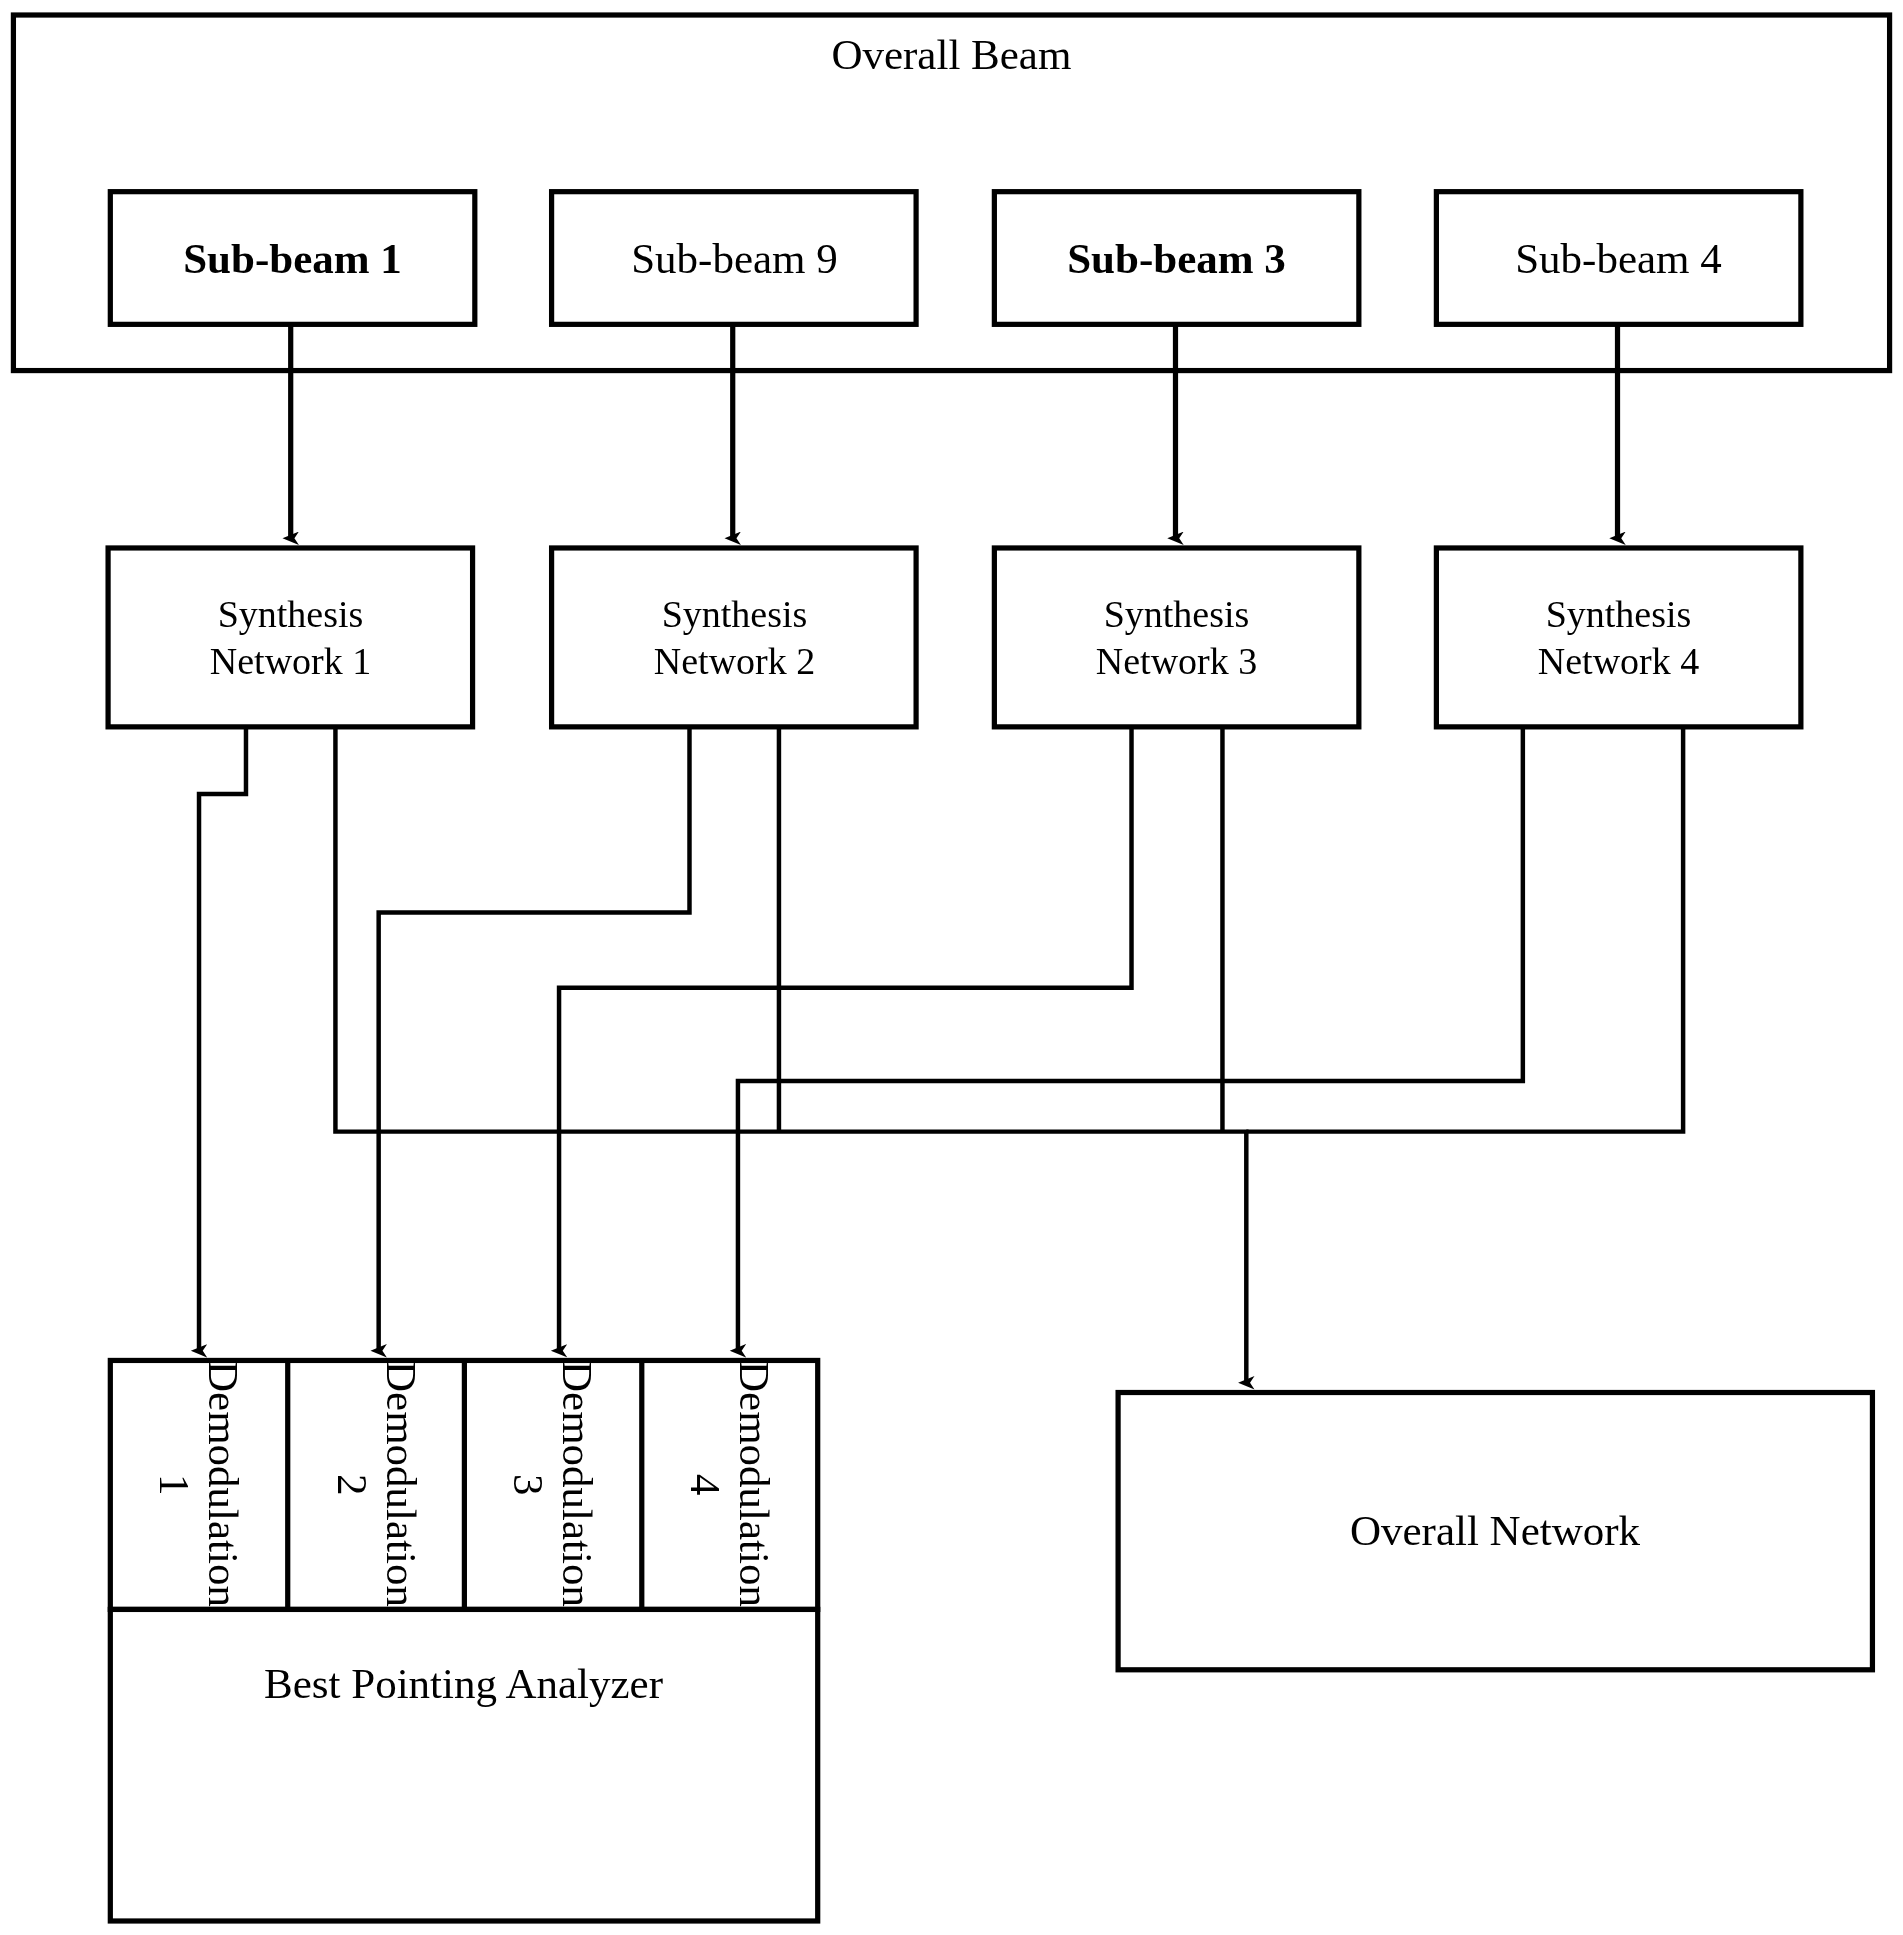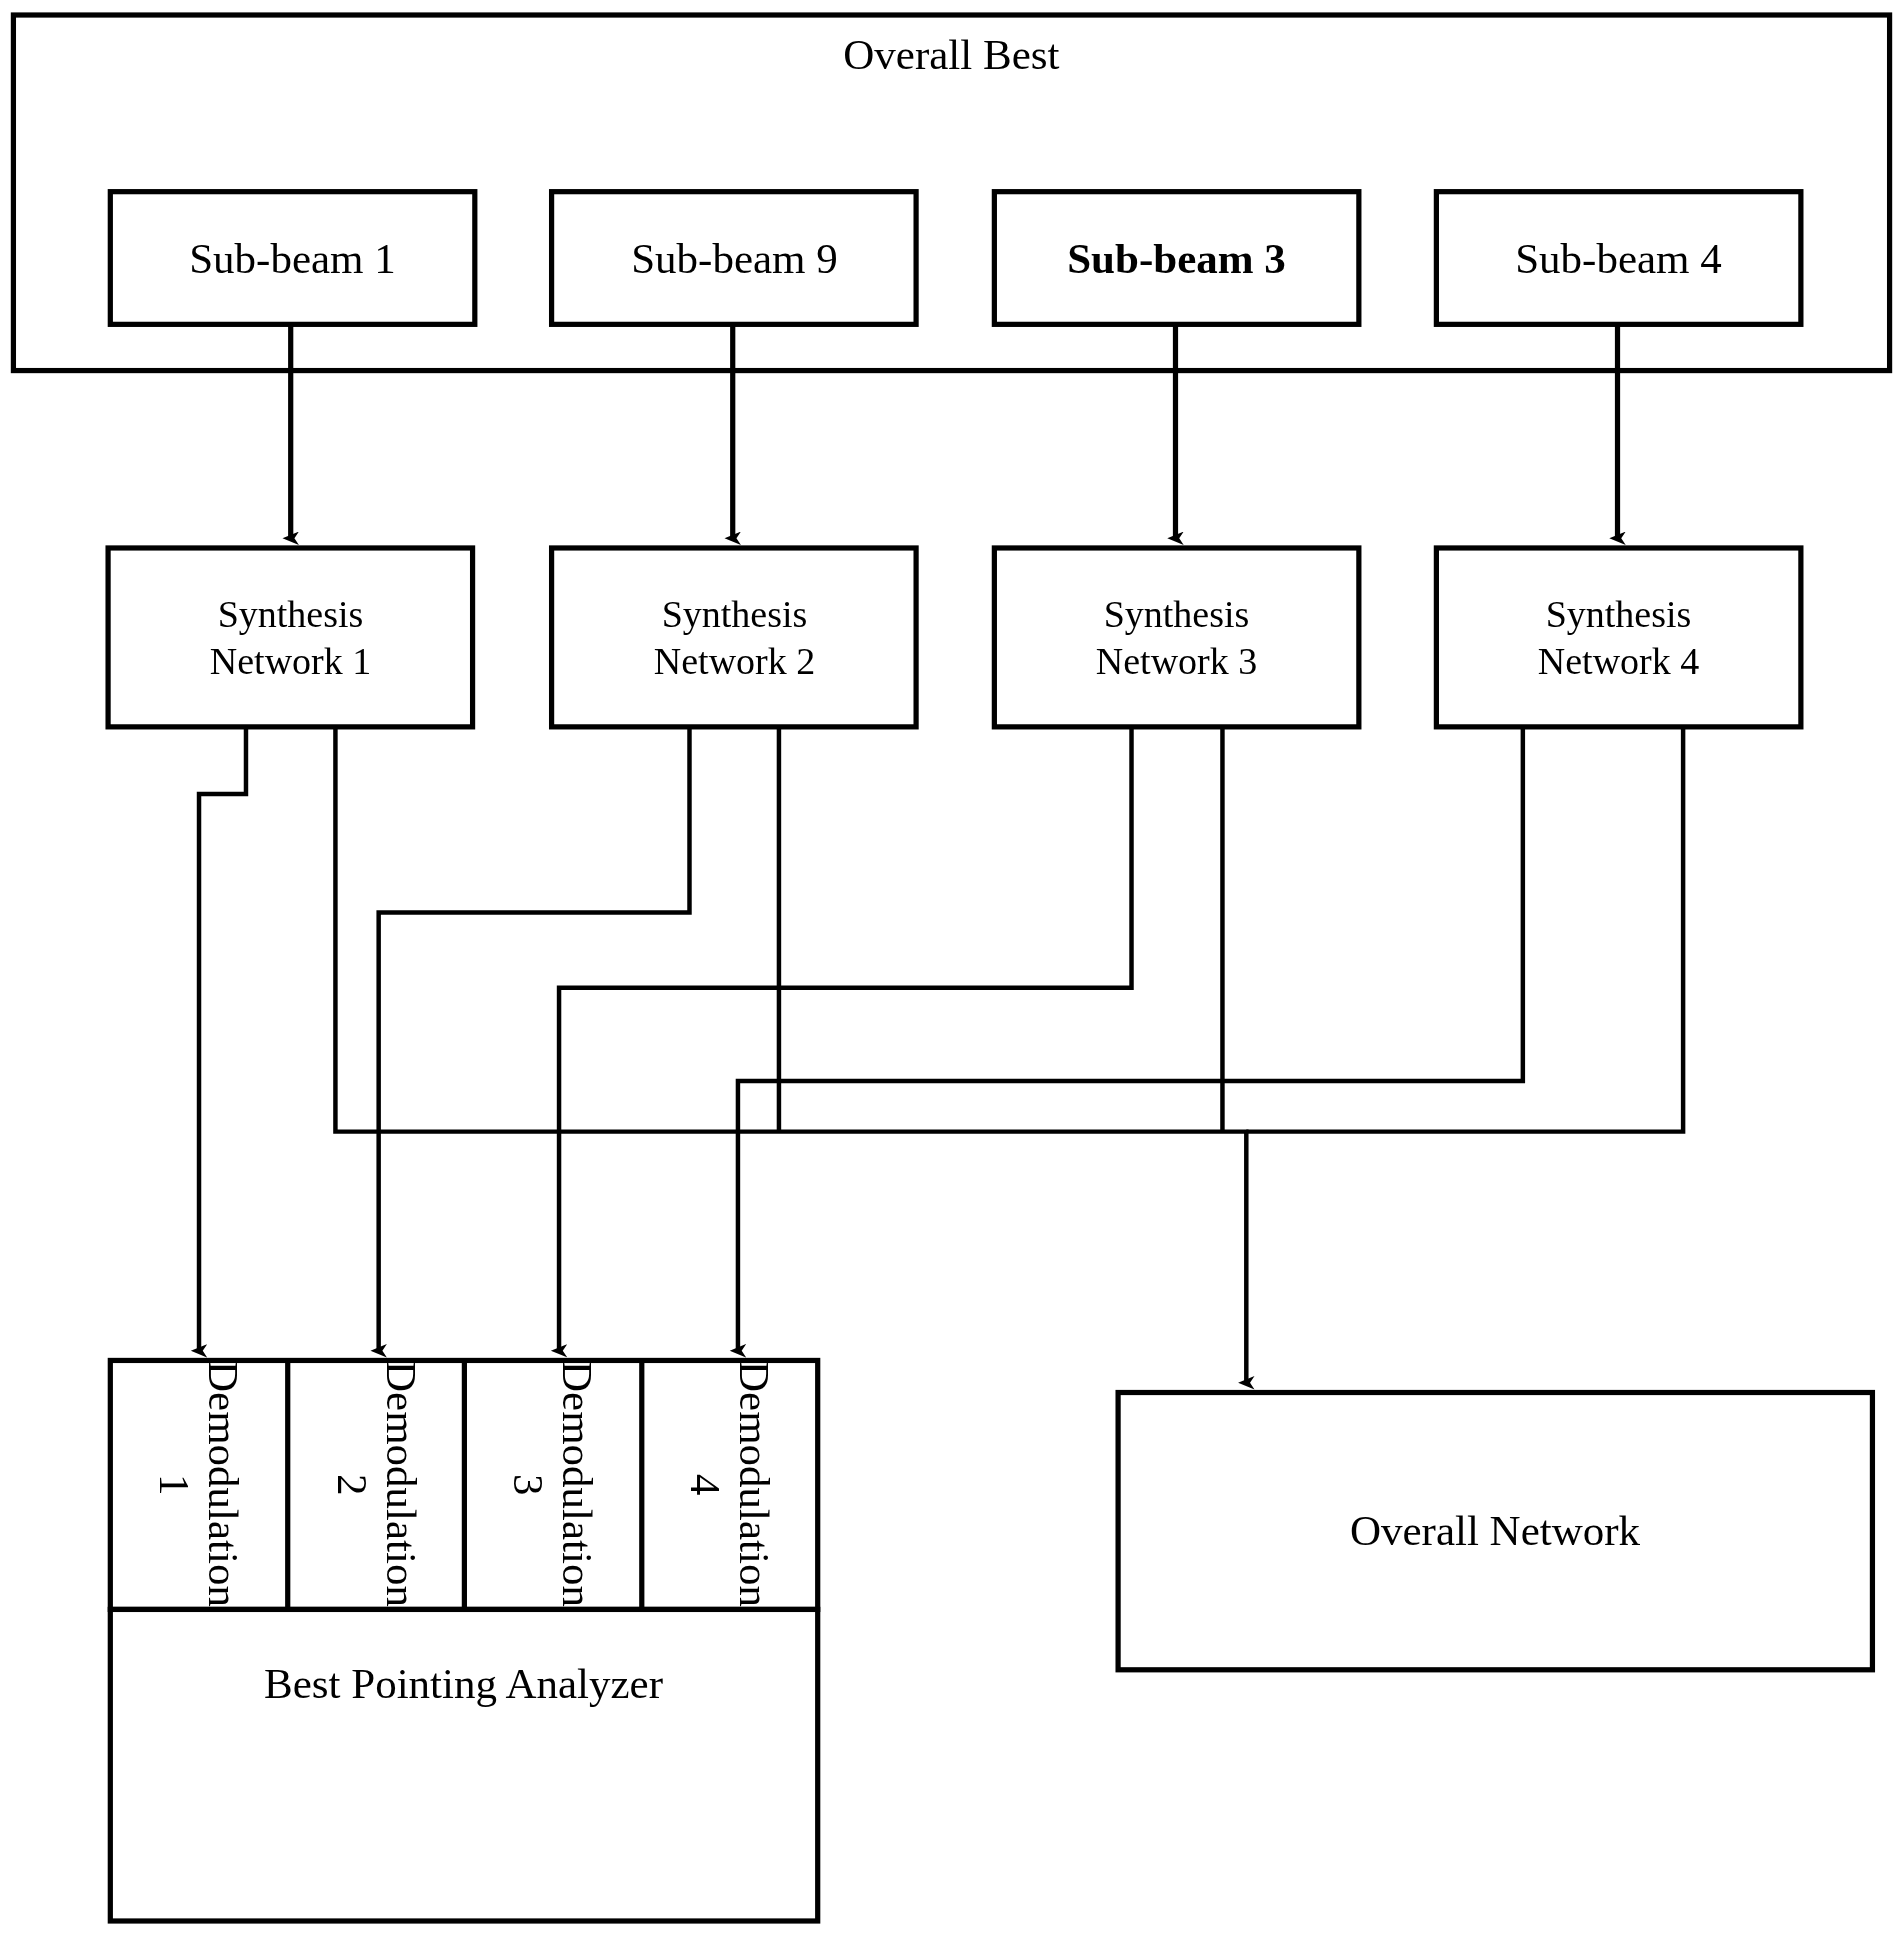--- a/index.html
+++ b/index.html
@@ -79,23 +79,23 @@
       <path d="M1518,975 L1518,1325 L750,1325 L750,1812" marker-end="url(#arrowhead)"></path>
 
       <path d="M1640,975 L1640,1518"></path>
 
       <path d="M2043,975 L2043,1450 L990,1450 L990,1812" marker-end="url(#arrowhead)"></path>
 
       <path d="M2258,975 L2258,1518 L1672,1518"></path>
     </g>
   </svg>
 
-  <div class="boxlabel t-overall-beam" style="left:13.4px;top:24px;width:1876px;height:60px;">Overall Best</div>
+  <div class="boxlabel t-overall-beam" style="left:13.4px;top:24px;width:1876px;height:60px;">Overall Beam</div>
 
-  <div class="boxlabel t-subbeam" style="left:110px;top:192px;width:365px;height:133px;">Sub-beam 1</div>
+  <div class="boxlabel t-subbeam" style="left:110px;top:192px;width:365px;height:133px;font-weight:bold;">Sub-beam 1</div>
   <div class="boxlabel t-subbeam" style="left:552px;top:192px;width:365px;height:133px;">Sub-beam 9</div>
   <div class="boxlabel t-subbeam" style="left:994px;top:192px;width:365px;height:133px;font-weight:bold;">Sub-beam 3</div>
   <div class="boxlabel t-subbeam" style="left:1436px;top:192px;width:365px;height:133px;">Sub-beam 4</div>
 
   <div class="boxlabel t-synth" style="left:108px;top:548px;width:365px;height:179px;">Synthesis
 Network 1</div>
   <div class="boxlabel t-synth" style="left:552px;top:548px;width:365px;height:179px;">Synthesis
 Network 2</div>
   <div class="boxlabel t-synth" style="left:994px;top:548px;width:365px;height:179px;">Synthesis
 Network 3</div>

